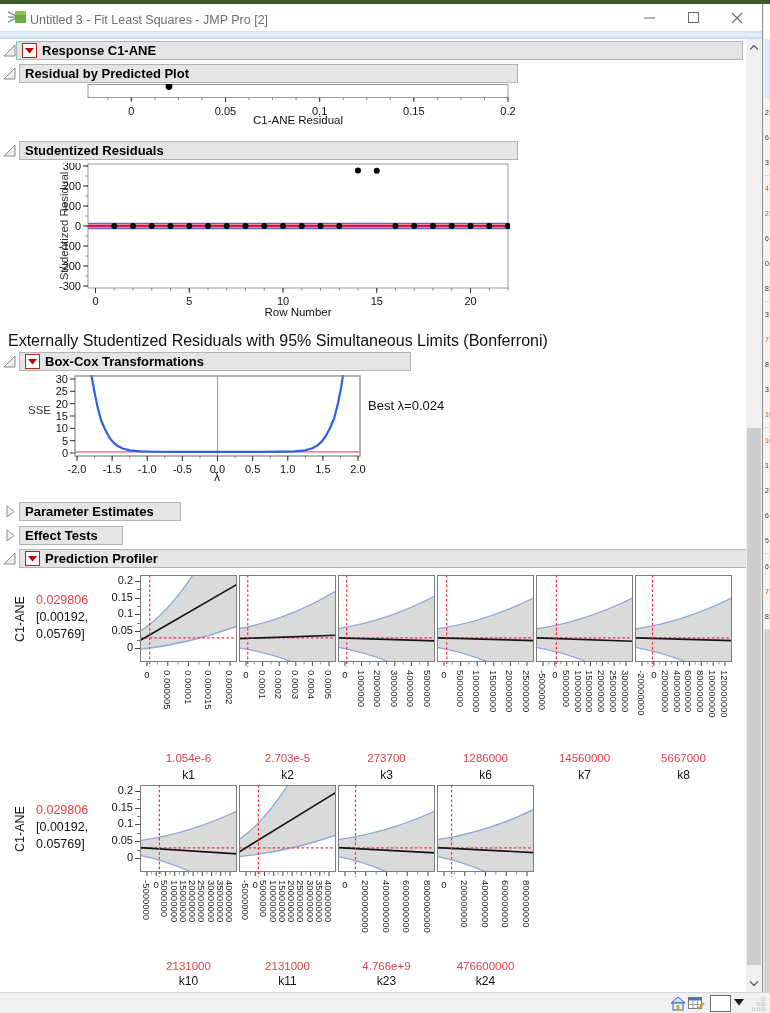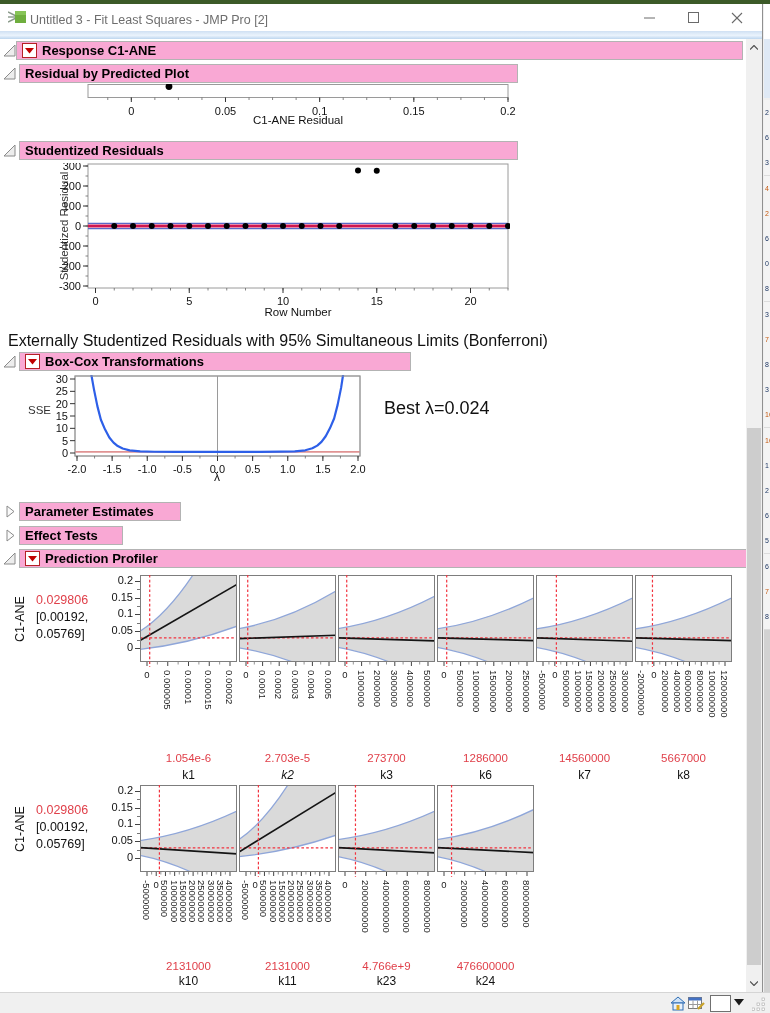--- a/index.html
+++ b/index.html
@@ -6,21 +6,21 @@
   body{width:770px;height:1013px;position:relative;overflow:hidden;background:#fff;
        font-family:"Liberation Sans",sans-serif;color:#111;}
   .abs{position:absolute;}
   .deskstrip{left:0;top:0;width:770px;height:4px;background:#3c5a28;}
   .titlebar{left:0;top:4px;width:770px;height:27px;background:#fff;}
   .title-text{left:30px;top:9px;font-size:12.5px;color:#6e6e6e;white-space:nowrap;}
   .winbtn{top:4px;width:44px;height:27px;display:flex;align-items:center;justify-content:center;}
   .bluestrip{left:0;top:31px;width:762px;height:8px;
     background:linear-gradient(#cfe0f3,#eaf3fc 55%,#bdd6ef);border-bottom:1px solid #a8c3e0;}
   .content{left:0;top:39px;width:746px;height:953px;background:#fff;overflow:hidden;}
-  .hbar{position:absolute;height:19px;background:#f9a8d4;border:1px solid #b3b3b3;
+  .hbar{position:absolute;height:19px;background:#e5e5e5;border:1px solid #b3b3b3;
         box-sizing:border-box;display:flex;align-items:center;padding-left:5px;gap:5px;text-align:center;}
   .hbar b{font-size:13px;line-height:13px;color:#000;}
   .redbtn{width:13px;height:13px;background:#fff;border:1px solid #b52025;flex:0 0 auto;
           display:flex;align-items:center;justify-content:center;}
   .disc{position:absolute;width:13px;height:13px;}
   .txt{position:absolute;white-space:nowrap;}
   .rot{transform:translate(-50%,-50%) rotate(-90deg);}
   .scrollbar{left:746px;top:39px;width:16px;height:953px;background:#f0f0f0;}
   .sb-arrow{position:absolute;left:0;width:16px;height:17px;background:#f0f0f0;
             display:flex;align-items:center;justify-content:center;}
@@ -104,21 +104,21 @@
   <div class="hbar" style="left:19px;top:313px;width:392px">
     <span class="redbtn">
         <svg width="9" height="7">
           <polygon points="0,1 9,1 4.5,6.5" fill="#c00000"></polygon>
         </svg>
       </span>
     <b>Box-Cox Transformations</b>
   </div>
   <div class="txt" style="left:28px;top:365px;font-size:11.5px;color:#333">SSE</div>
   <div class="txt" style="left:217px;top:431px;transform:translateX(-50%);font-size:12px">λ</div>
-  <div class="txt" style="left:384px;top:359px;font-size:18px">Best λ=0.024</div>
+  <div class="txt" style="left:368px;top:359px;font-size:13px">Best λ=0.024</div>
 
   <svg class="disc" style="left:4px;top:466px">
       <polygon points="3,1 3,12 10,6.5" fill="#fafafa" stroke="#8a8a8a"></polygon>
     </svg>
   <div class="hbar" style="left:19px;top:463px;width:162px">
     <b>Parameter Estimates</b>
   </div>
   <svg class="disc" style="left:4px;top:490px">
       <polygon points="3,1 3,12 10,6.5" fill="#fafafa" stroke="#8a8a8a"></polygon>
     </svg>
@@ -396,21 +396,21 @@
     </svg>
     <div class="pf-strip " style="position: absolute; left: 239px; top: 629px; width: 97px; height: 80px;">
       <span style="left: 0px; top: 1px; width: 14px; text-align: center;">0</span>
       <span style="left: 28.6px; top: 2px; transform: rotate(90deg); transform-origin: 0px 0px;">0.0001</span>
       <span style="left: 45.2px; top: 2px; transform: rotate(90deg); transform-origin: 0px 0px;">0.0002</span>
       <span style="left: 61.8px; top: 2px; transform: rotate(90deg); transform-origin: 0px 0px;">0.0003</span>
       <span style="left: 78.4px; top: 2px; transform: rotate(90deg); transform-origin: 0px 0px;">0.0004</span>
       <span style="left: 95px; top: 2px; transform: rotate(90deg); transform-origin: 0px 0px;">0.0005</span>
     </div>
     <div class="pf-val " style="position: absolute; left: 233px; top: 713px; width: 109px;">2.703e-5</div>
-    <div class="pf-name " style="position: absolute; left: 239px; top: 729px; width: 97px; font-style: italic;">k2</div>
+    <div class="pf-name " style="position: absolute; left: 239px; top: 729px; width: 97px;">k2</div>
     <svg width="97" height="92" style="position:absolute;left:338px;top:536px">
       <clipPath id="clip0_2">
         <rect x="0" y="0" width="97" height="87"></rect>
       </clipPath>
       <g clip-path="url(#clip0_2)">
         <path d="M0,53.53846153846154 Q48,46.39776923076923 97,21.08076923076923 L97,109.75384615384615 Q48,80.52184615384616 0,72.27692307692307 Z" fill="#dadada"></path>
         <path d="M0,53.53846153846154 Q48,46.39776923076923 97,21.08076923076923" fill="none" stroke="#8fa6d9" stroke-width="1.3"></path>
         <path d="M0,72.27692307692307 Q48,80.52184615384616 97,109.75384615384615" fill="none" stroke="#8fa6d9" stroke-width="1.3"></path>
         <line x1="0" y1="62.97461538461538" x2="97" y2="62.97461538461538" stroke="#f2323e" stroke-width="1.2" stroke-dasharray="2.6,2.2"></line>
         <line x1="0" y1="62.90769230769231" x2="97" y2="65.91923076923077" stroke="#141414" stroke-width="1.7"></line>

